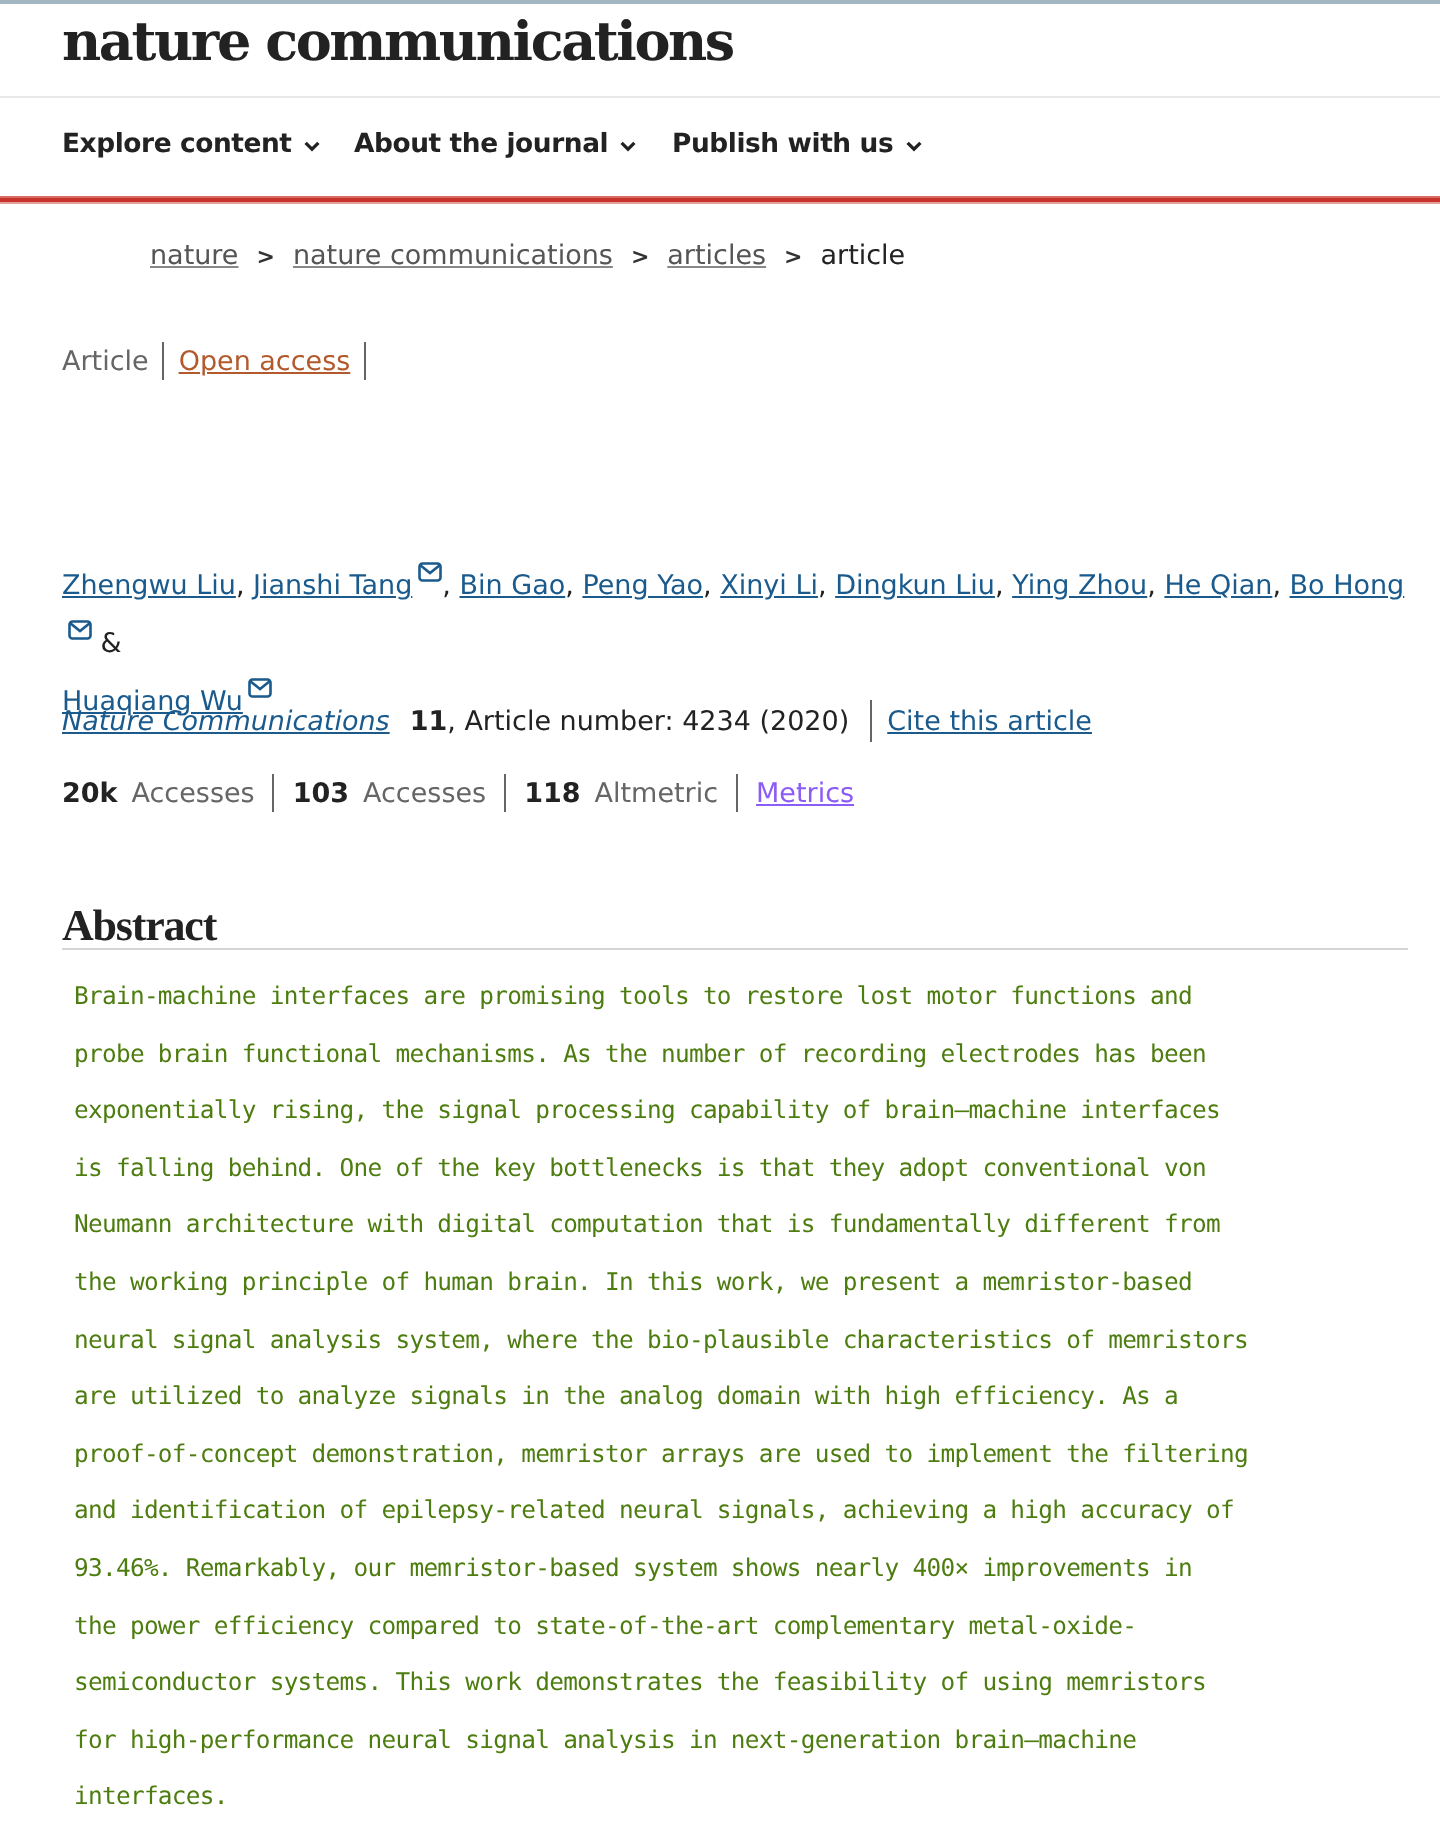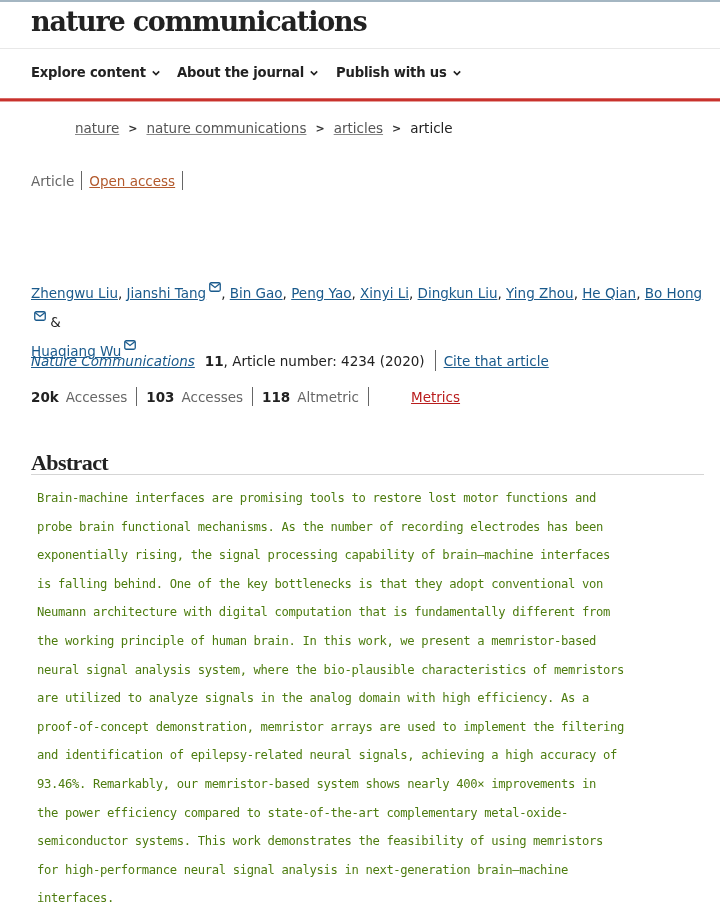--- a/index.html
+++ b/index.html
@@ -33,21 +33,21 @@
 
     .citation { position: absolute; left: 31px; top: 350px; font-size: 13.5px; color: #222; display: flex; align-items: center; }
     .citation .journal { color: #1a5a8c; font-style: italic; text-decoration: underline; }
     .citation b { margin-left: 10px; }
     .citation .divider { width: 1px; height: 21px; background: #666; margin: 0 8px 0 10px; }
     .citation a.cite { color: #1a5a8c; text-decoration: underline; }
 
     .metrics { position: absolute; left: 31px; top: 387px; font-size: 13.5px; color: #666; display: flex; align-items: center; }
     .metrics b { color: #222; margin-right: 7px; }
     .metrics .divider { width: 1px; height: 19px; background: #666; margin: 0 9px; }
-    .metrics a { color: #b91c1c; text-decoration: underline; margin-left: 33px; }
+    .metrics a { color: #8b5cf6; text-decoration: underline; }
 
     .abstract-heading { position: absolute; left: 31px; top: 438px; font-family: "Liberation Serif", "DejaVu Serif", serif; font-weight: bold; font-size: 22px; color: #222; letter-spacing: -0.6px; margin-top: 12px; }
     .abstract-rule { position: absolute; left: 31px; top: 474px; width: 673px; height: 1px; background: #d5d5d5; }
 
     .abstract-body { position: absolute; left: 37px; top: 484px; width: 680px; font-family: "DejaVu Sans Mono", "Liberation Mono", monospace; font-size: 12.2px; line-height: 28.6px; color: #4d7c0f; white-space: pre; letter-spacing: -0.35px; }
   </style>
 </head>
 <body>
 
 <div class="top-border"></div>
@@ -120,21 +120,21 @@
       <rect x="0.75" y="0.75" width="10.5" height="8.5" rx="1.5" fill="none" stroke="#1a5a8c" stroke-width="1.3"></rect>
       <path d="M1 1.5 L6 5.5 L11 1.5" fill="none" stroke="#1a5a8c" stroke-width="1.3"></path>
     </svg>
 </div>
 
 <div class="citation">
   <a class="journal">Nature Communications</a>
   <b>11</b>
   <span>, Article number: 4234 (2020)</span>
   <span class="divider"></span>
-  <a class="cite">Cite that article</a>
+  <a class="cite">Cite this article</a>
 </div>
 
 <div class="metrics">
   <b>20k</b>
   <span>Accesses</span>
   <span class="divider"></span>
   <b>103</b>
   <span>Accesses</span>
   <span class="divider"></span>
   <b>118</b>

